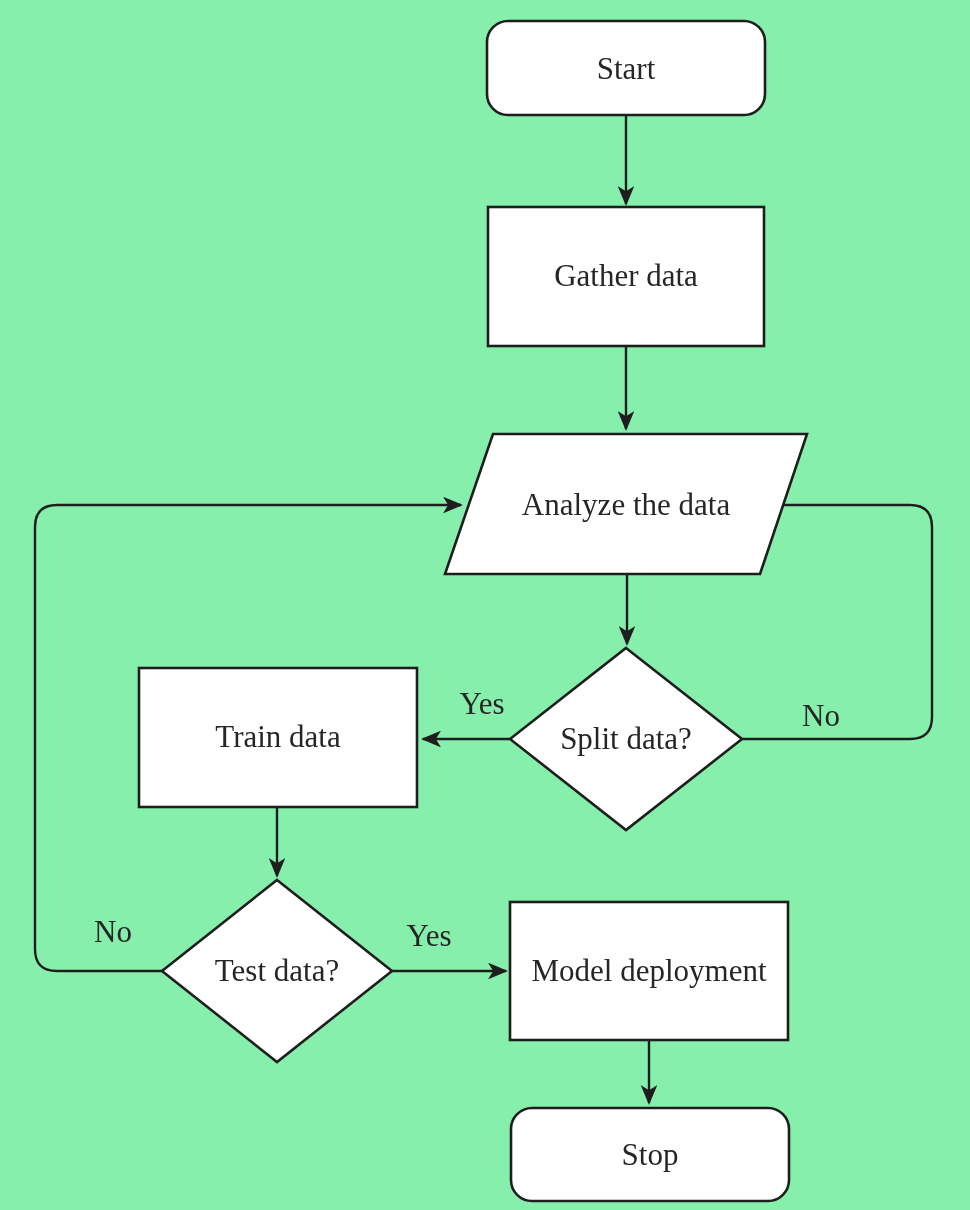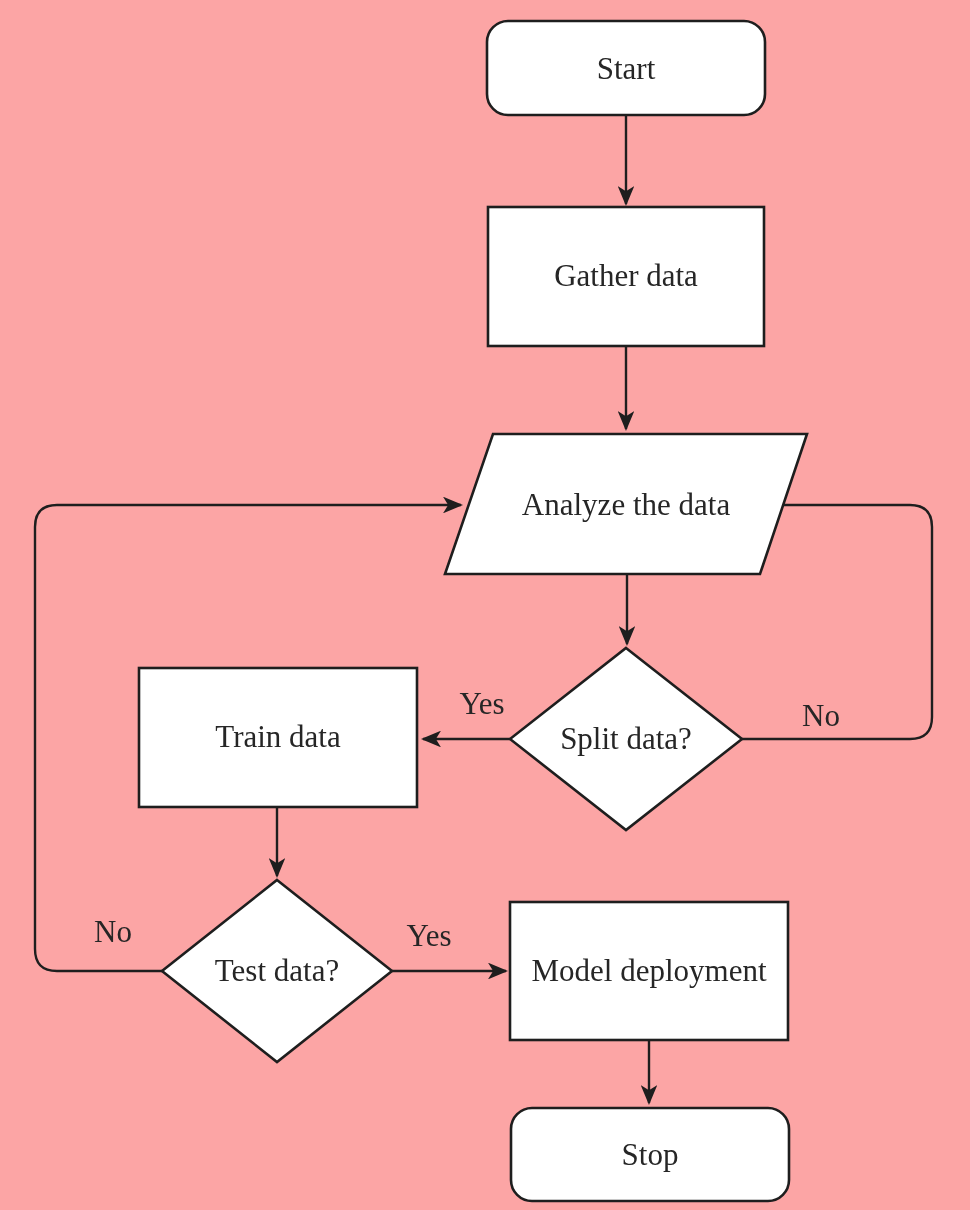--- a/index.html
+++ b/index.html
@@ -4,21 +4,21 @@
 <style>
   html, body {
     margin: 0;
     padding: 0;
     background: #ffffff;
   }
   .canvas {
     position: relative;
     width: 970px;
     height: 1210px;
-    background: #fca5a5;
+    background: #86efac;
     font-family: "Liberation Serif", "DejaVu Serif", serif;
   }
   svg { display: block; }
   .shape {
     fill: #ffffff;
     stroke: #1e1e1e;
     stroke-width: 2.6;
   }
   .edge {
     fill: none;

